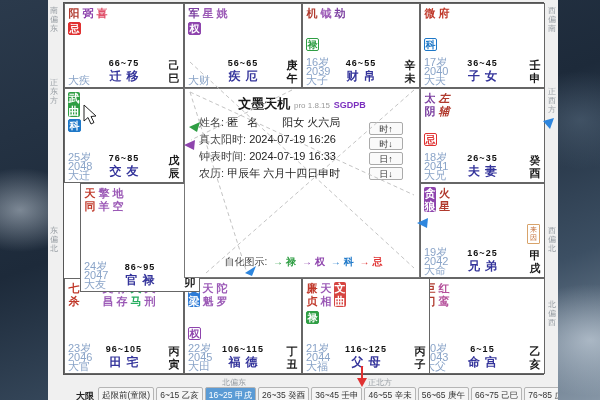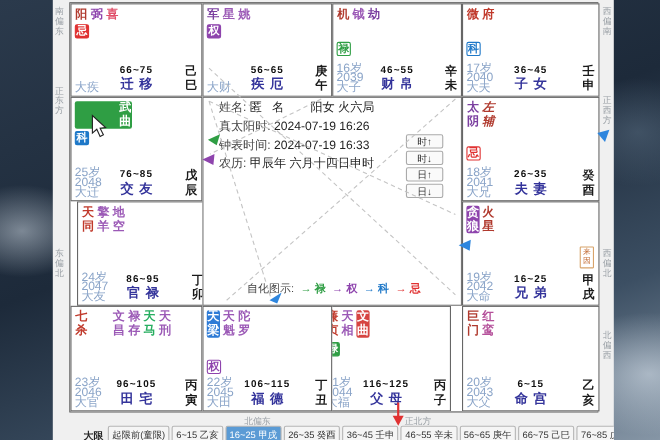--- a/index.html
+++ b/index.html
@@ -166,21 +166,21 @@
           <div class="range">26~35</div>
           <div class="pname">夫妻</div>
         </div>
       <div class="stem">癸酉</div>
     </div>
 
     <div class="cell" style="left:356px;top:180px;width:125px;height:95px">
       <div class="cellin">
         <div class="stars">
           <span class="star" style="color: rgb(255, 255, 255); background-color: rgb(142, 68, 173);">贪狼</span>
-          <span class="star" style="color: rgb(176, 58, 46);">火星</span>
+          <span class="star" style="color: rgb(176, 58, 46); text-align: right;">火星</span>
         </div>
       </div>
       <div class="marker">来因</div>
       <div class="yrs">
           <div>19岁</div>
           <div>2042</div>
           <div>大命</div>
         </div>
       <div class="mid">
           <div class="range">16~25</div>
@@ -201,21 +201,21 @@
           <div>2043</div>
           <div>大父</div>
         </div>
       <div class="mid">
           <div class="range">6~15</div>
           <div class="pname">命宫</div>
         </div>
       <div class="stem">乙亥</div>
     </div>
 
-    <div class="cell" style="left:228px;top:275px;width:118px;height:96px">
+    <div class="cell" style="left:238px;top:275px;width:128px;height:96px">
       <div class="cellin">
         <div class="stars">
           <span class="star" style="color: rgb(192, 57, 43);">廉贞</span>
           <span class="star" style="color: rgb(155, 89, 182);">天相</span>
           <span class="star" style="color: rgb(255, 255, 255); background-color: rgb(214, 69, 65);">文曲</span>
         </div>
         <span class="badge mt4" style="color: rgb(255, 255, 255); background-color: rgb(47, 158, 68); border-color: rgb(47, 158, 68);">禄</span>
       </div>
       <div class="yrs">
           <div>21岁</div>
@@ -265,21 +265,21 @@
           <div>2046</div>
           <div>大官</div>
         </div>
       <div class="mid">
           <div class="range">96~105</div>
           <div class="pname">田宅</div>
         </div>
       <div class="stem">丙寅</div>
     </div>
 
-    <div class="cell" style="left:6px;top:180px;width:120px;height:95px">
+    <div class="cell" style="left:16px;top:180px;width:120px;height:109px">
       <div class="cellin">
         <div class="stars">
           <span class="star" style="color: rgb(192, 57, 43);">天同</span>
           <span class="star" style="color: rgb(155, 89, 182);">擎羊</span>
           <span class="star" style="color: rgb(155, 89, 182);">地空</span>
         </div>
       </div>
       <div class="yrs">
           <div>24岁</div>
           <div>2047</div>
@@ -288,37 +288,42 @@
       <div class="mid">
           <div class="range">86~95</div>
           <div class="pname">官禄</div>
         </div>
       <div class="stem">丁卯</div>
     </div>
 
     <div class="cell" style="left:0;top:85px;width:120px;height:95px">
       <div class="cellin">
         <div class="stars">
-          <span class="star" style="color: rgb(255, 255, 255); background-color: rgb(47, 158, 68); padding-left: 40px;">武曲</span>
+          <span class="star" style="color: rgb(255, 255, 255); background-color: rgb(47, 158, 68);">武曲</span>
         </div>
         <span class="badge" style="color: rgb(255, 255, 255); background-color: rgb(30, 120, 200); border-color: rgb(30, 120, 200);">科</span>
       </div>
       <div class="yrs">
           <div>25岁</div>
           <div>2048</div>
           <div>大迁</div>
         </div>
       <div class="mid">
           <div class="range">76~85</div>
           <div class="pname">交友</div>
         </div>
       <div class="stem">戊辰</div>
     </div>
 
     <div class="center">
+      <div class="ctitle">
+        <span>文墨天机</span>
+        <span class="cver">pro 1.8.15</span>
+        <span class="ced">SGDPB</span>
+      </div>
       <div class="crow">
         <span class="clabel">姓名:</span>
         <span class="cname">匿 名</span>
         <span>阳女 火六局</span>
       </div>
       <div class="crow">
         <span class="clabel">真太阳时:</span>
         <span>2024-07-19 16:26</span>
       </div>
       <div class="crow">

